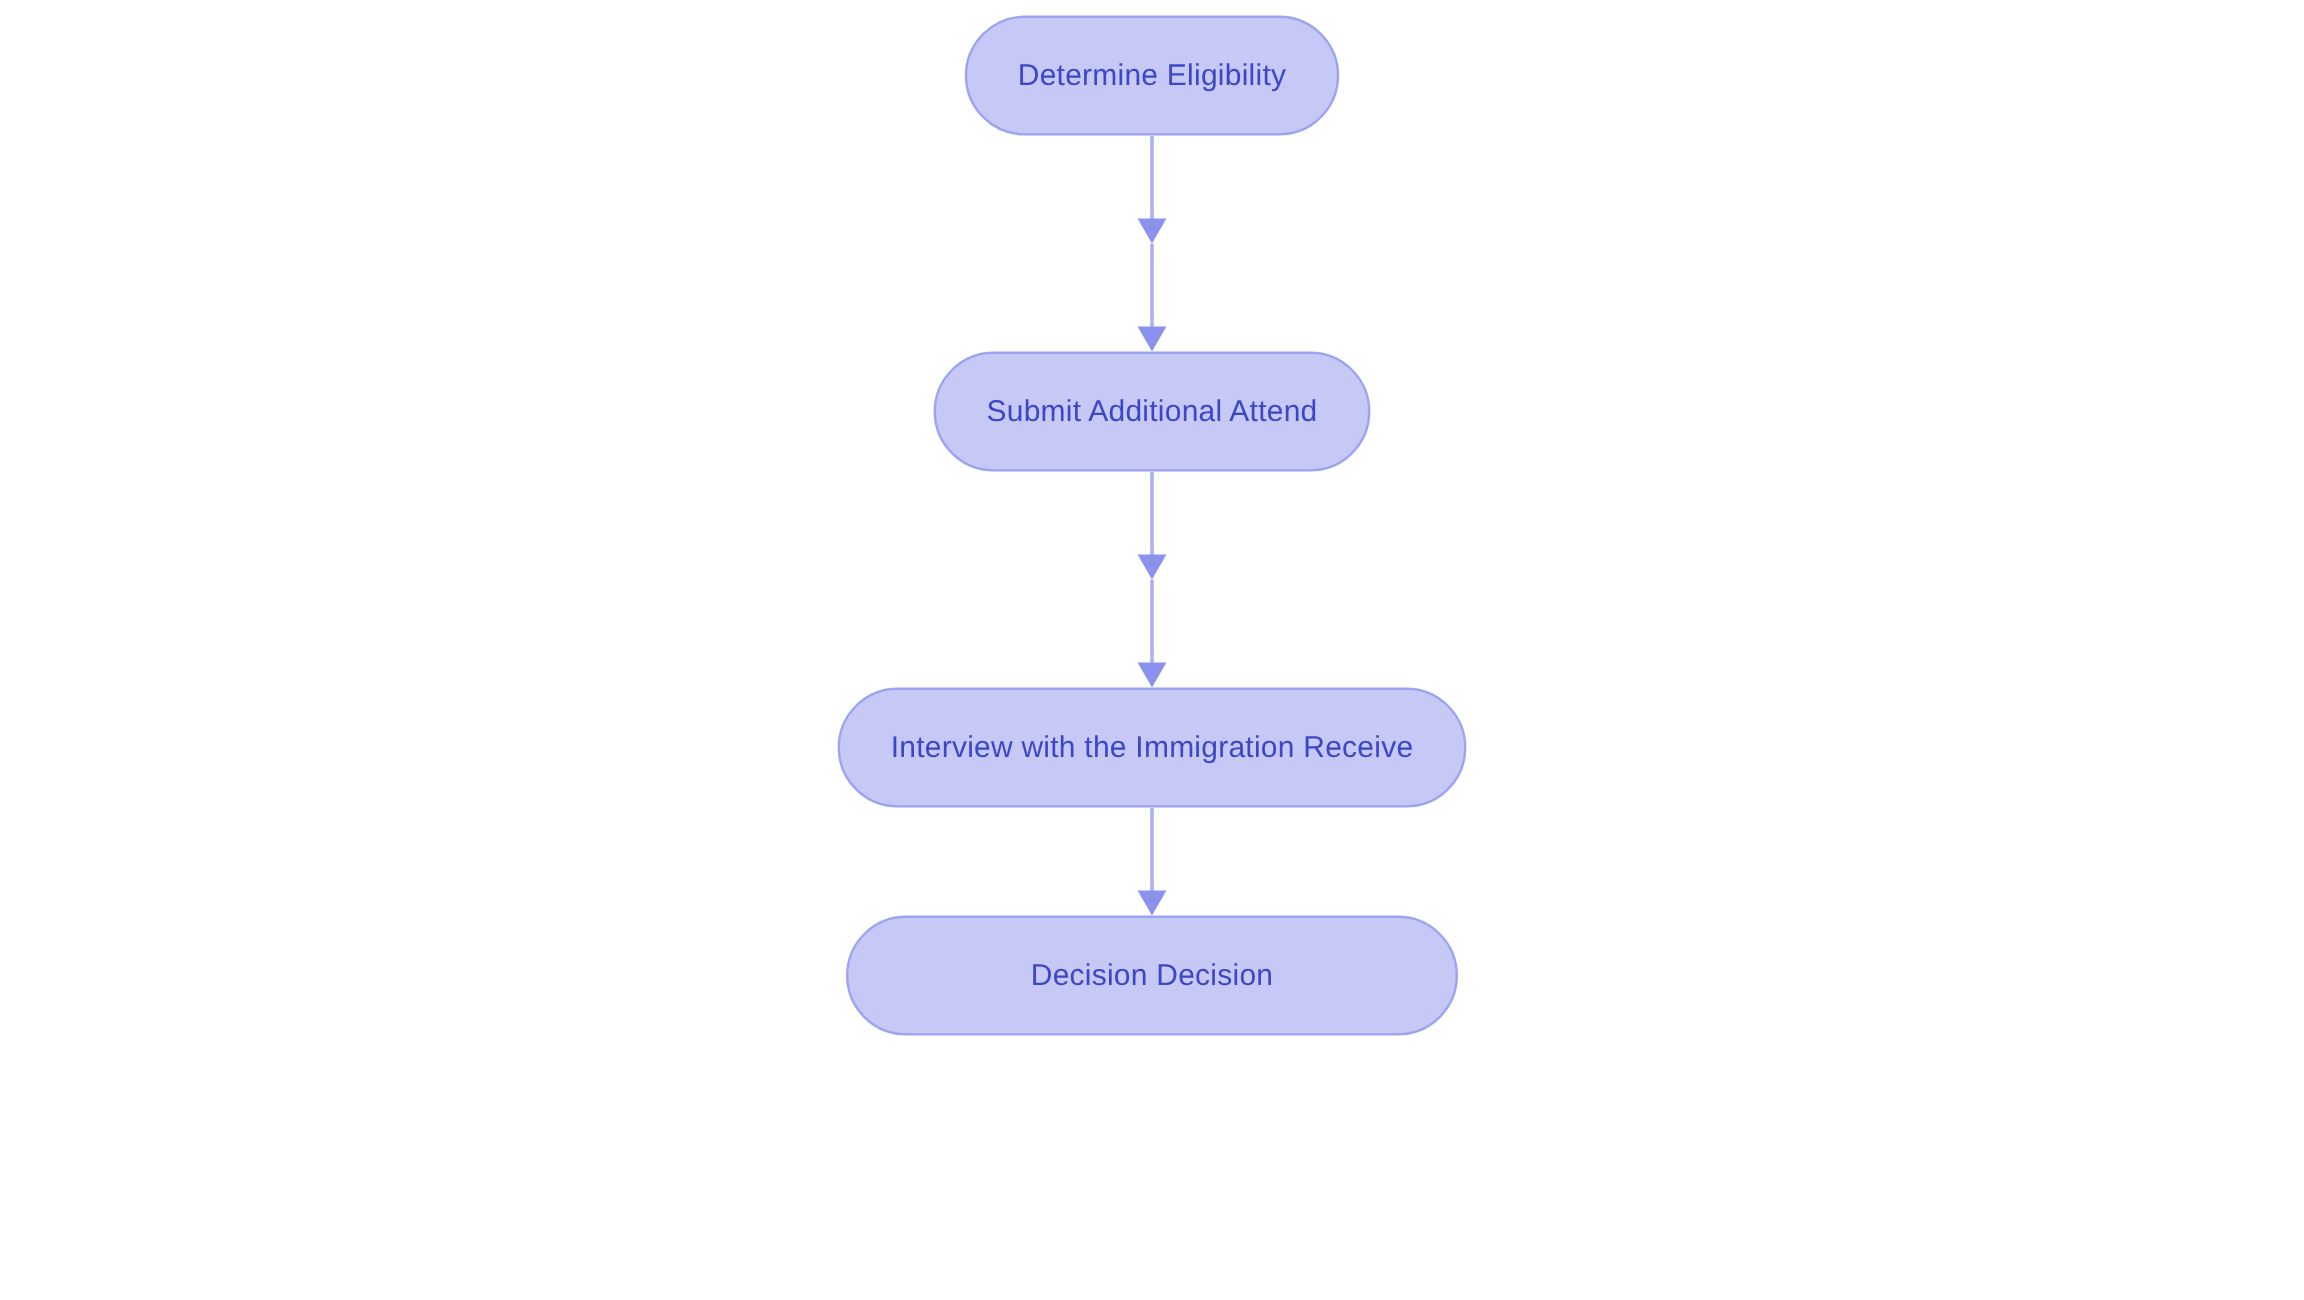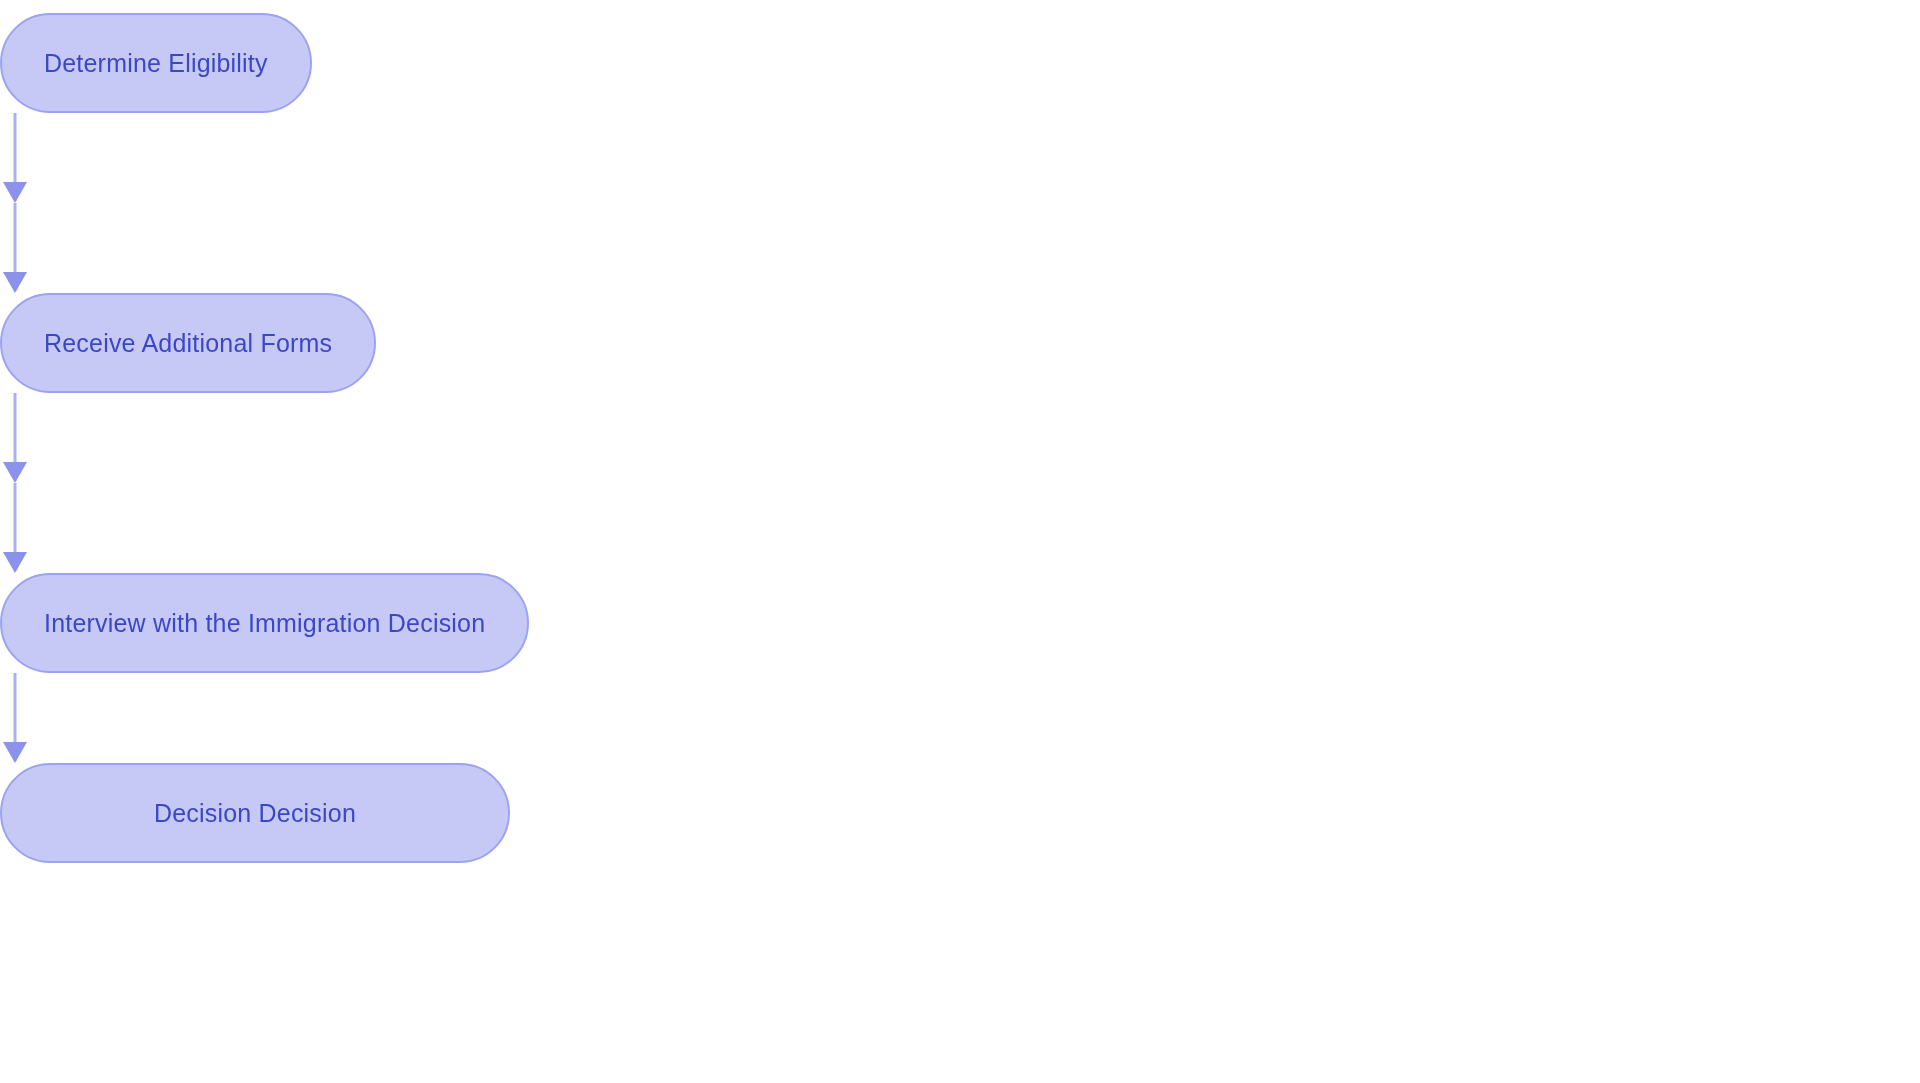--- a/index.html
+++ b/index.html
@@ -18,21 +18,21 @@
     height: 1083px;
     background: var(--background);
     overflow: hidden;
     font-family: "Liberation Sans", "DejaVu Sans", sans-serif;
   }
   .canvas {
     width: 1920px;
     height: 1083px;
     display: flex;
     flex-direction: column;
-    align-items: flex-start;
+    align-items: center;
     padding-top: 13px;
   }
   .flow-node {
     height: 100px;
     min-width: 260px;
     padding: 0 42px;
     border: 2px solid var(--node-border);
     border-radius: 50px;
     background: var(--node-fill);
     display: flex;
@@ -96,36 +96,36 @@
     <div class="arrowhead"></div>
   </div>
 
 
   <div class="connector">
     <div class="arrow-line"></div>
     <div class="arrowhead"></div>
   </div>
 
   <div class="flow-node">
-    <span class="node-label">Receive Additional Forms</span>
+    <span class="node-label">Submit Additional Attend</span>
   </div>
 
   <div class="connector">
     <div class="arrow-line"></div>
     <div class="arrowhead"></div>
   </div>
 
 
   <div class="connector">
     <div class="arrow-line"></div>
     <div class="arrowhead"></div>
   </div>
 
   <div class="flow-node">
-    <span class="node-label">Interview with the Immigration Decision</span>
+    <span class="node-label">Interview with the Immigration Receive</span>
   </div>
 
   <div class="connector">
     <div class="arrow-line"></div>
     <div class="arrowhead"></div>
   </div>
 
   <div class="flow-node">
     <span class="node-label">Decision Decision</span>
   </div>

